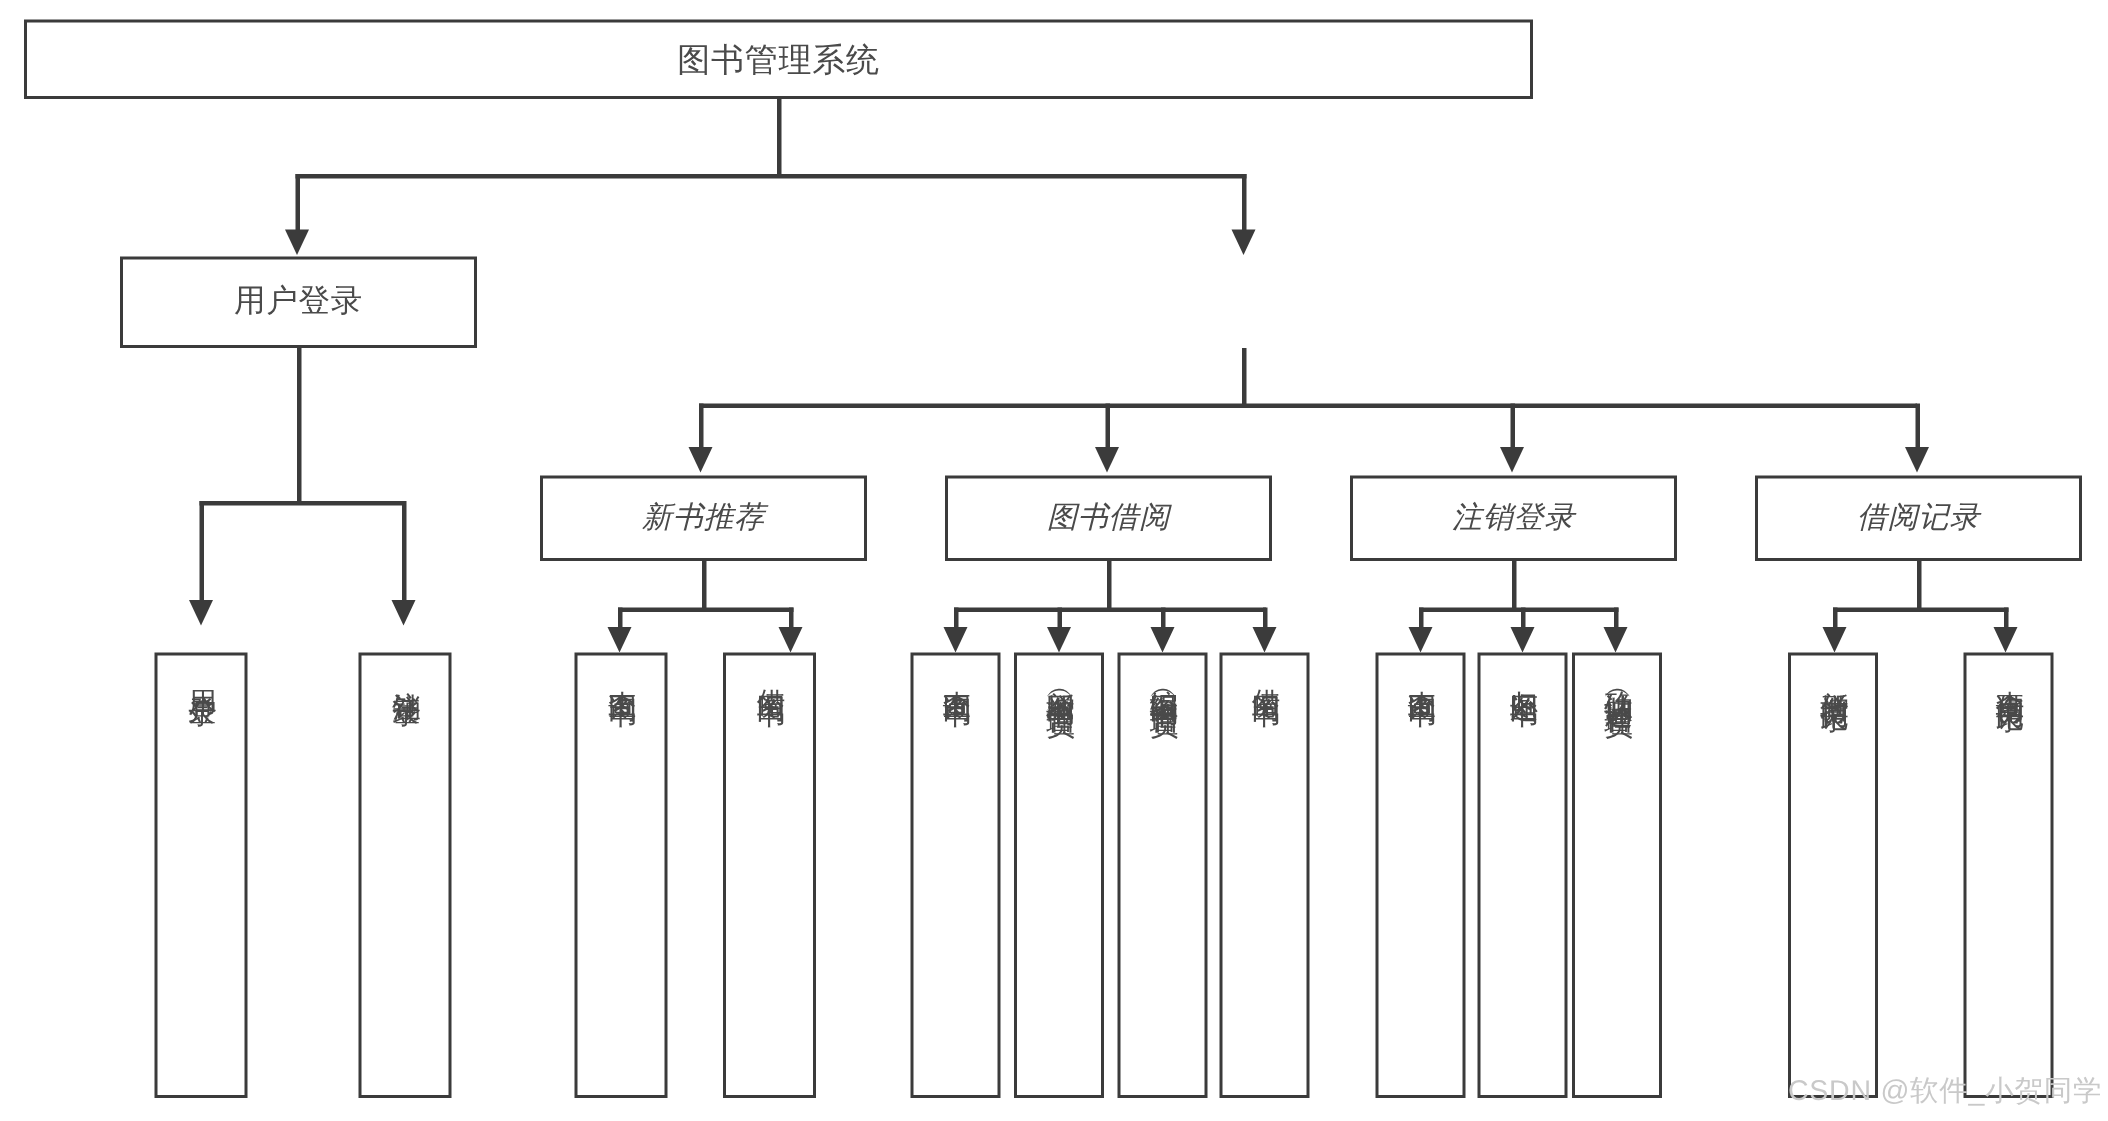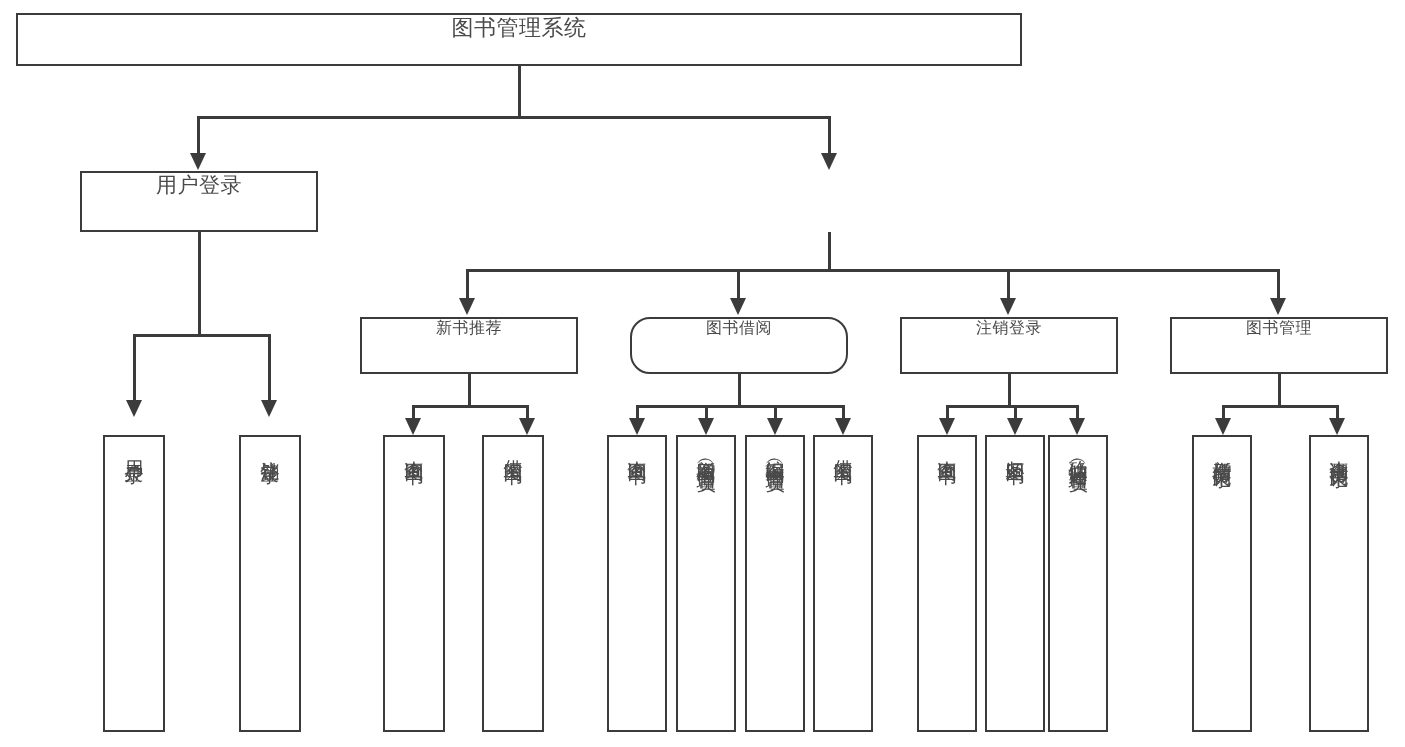--- a/index.html
+++ b/index.html
@@ -19,34 +19,34 @@
     background: #ffffff;
     overflow: hidden;
   }
   
   .node {
     position: absolute;
     box-sizing: border-box;
     border: 2px solid #3b3b3b;
     background: #ffffff;
     display: flex;
-    align-items: flex-start;
+    align-items: center;
     justify-content: center;
     text-align: center;
   }
   .node-label {
     font-size: 21px;
     line-height: 1.15;
     color: #4a4a4a;
     letter-spacing: 0.5px;
     white-space: nowrap;
   }
   .node.root .node-label { font-size: 22px; }
   .node.level1 .node-label { font-size: 21px; }
-  .node.level2 .node-label { font-size: 16px; }
+  .node.level2 .node-label { font-size: 20px; font-style: italic; }
 
   
   .node.leaf {
     align-items: flex-start;
     justify-content: center;
     padding-top: 8px;
   }
   .node.leaf .node-label {
     writing-mode: vertical-rl;
     text-orientation: upright;
@@ -122,28 +122,28 @@
   <div class="edge v" style="left:737px; top:269px; width:3px; height:32px;"></div>
   <div class="arrow" style="left:730px; top:298px;"></div>
   <div class="edge v" style="left:1007px; top:269px; width:3px; height:32px;"></div>
   <div class="arrow" style="left:1000px; top:298px;"></div>
   <div class="edge v" style="left:1277px; top:269px; width:3px; height:32px;"></div>
   <div class="arrow" style="left:1270px; top:298px;"></div>
 
   <div class="node level2" style="left:360px; top:317px; width:218px; height:57px;">
     <span class="node-label">新书推荐</span>
   </div>
-  <div class="node level2" style="left:630px; top:317px; width:218px; height:57px;border-radius:20px;">
+  <div class="node level2" style="left:630px; top:317px; width:218px; height:57px;">
     <span class="node-label">图书借阅</span>
   </div>
   <div class="node level2" style="left:900px; top:317px; width:218px; height:57px;">
     <span class="node-label">注销登录</span>
   </div>
   <div class="node level2" style="left:1170px; top:317px; width:218px; height:57px;">
-    <span class="node-label">图书管理</span>
+    <span class="node-label">借阅记录</span>
   </div>
 
   <div class="edge v" style="left:468px; top:374px; width:3px; height:33px;"></div>
   <div class="edge h" style="left:412px; top:405px; width:117px; height:3px;"></div>
   <div class="edge v" style="left:412px; top:405px; width:3px; height:16px;"></div>
   <div class="arrow" style="left:405px; top:418px;"></div>
   <div class="edge v" style="left:526px; top:405px; width:3px; height:16px;"></div>
   <div class="arrow" style="left:519px; top:418px;"></div>
 
   <div class="edge v" style="left:738px; top:374px; width:3px; height:33px;"></div>
@@ -210,14 +210,15 @@
     <span class="node-label">确认归还（管理员）</span>
   </div>
 
   <div class="node leaf" style="left:1192px; top:435px; width:60px; height:297px;">
     <span class="node-label">新增借阅记录</span>
   </div>
   <div class="node leaf" style="left:1309px; top:435px; width:60px; height:297px;">
     <span class="node-label">查询借阅记录</span>
   </div>
 
+  <div id="watermark" style="left:1192px; top:714px;">CSDN @软件_小贺同学</div>
 
 </div>
 
 </body></html>

